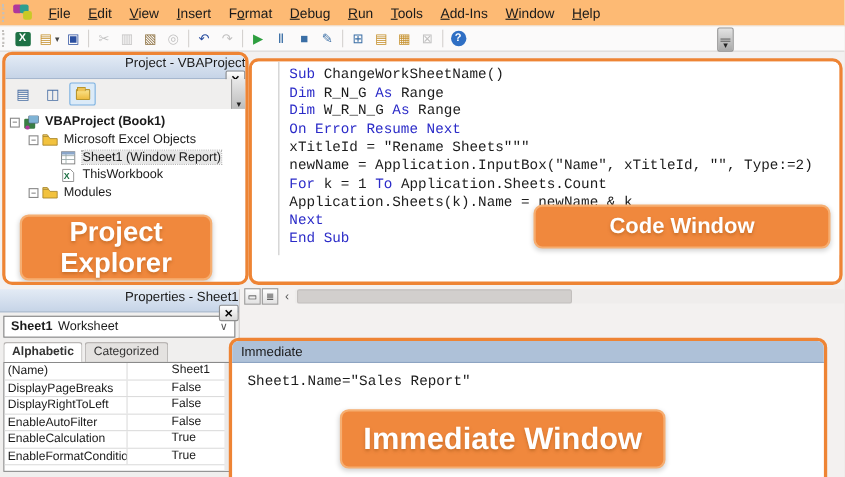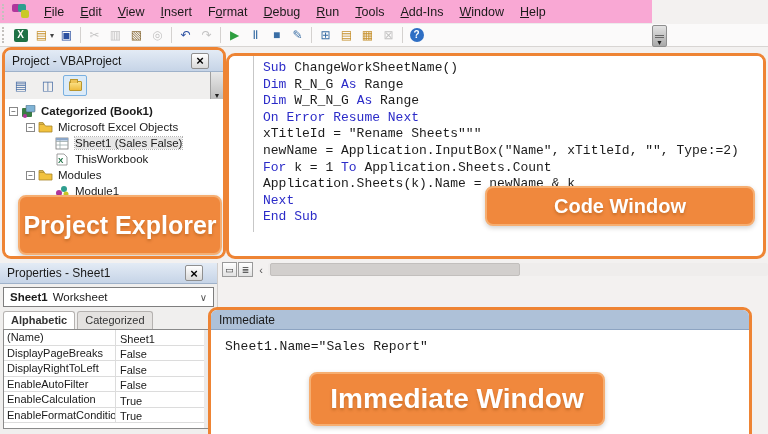--- a/index.html
+++ b/index.html
@@ -3,22 +3,22 @@
 <meta charset="utf-8">
 <style>
   * { margin:0; padding:0; box-sizing:border-box; }
   html,body { background:#e8e6e4; }
   .screen {
     position:relative; width:768px; height:434px; overflow:hidden;
     background:#f3f1f0; font-family:"Liberation Sans", sans-serif;
     color:#1a1a1a; -webkit-font-smoothing:antialiased;
   }
   
-  .menubar { position:absolute; left:0; top:0; width:652px; height:24px;
-    background:#f9a8d4; display:flex; align-items:center; border-bottom:1px solid #ececec; }
+  .menubar { position:absolute; left:0; top:0; width:768px; height:24px;
+    background:#fdba74; display:flex; align-items:center; border-bottom:1px solid #ececec; }
   .grip { width:5px; height:16px; border-left:2px dotted #c3c0bd; margin:0 3px 0 2px; }
   .app-icon { width:18px; height:16px; margin:0 6px 0 2px; position:relative; }
   .app-icon i { position:absolute; width:8px; height:8px; border-radius:2px; }
   .app-icon .a1 { left:0; top:4; background:#b0379c; }
   .app-icon .a2 { left:6; top:0px; left:6px; background:#2f9e8f; }
   .app-icon .a3 { left:9px; top:6px; background:#c9c926; }
   .menu-item { padding:3px 8px; font-size:12.5px; cursor:default; }
   .menu-item u { text-decoration:underline; }
   .toolbar { position:absolute; left:0; top:24px; width:768px; height:23px;
     background:#fbfafa; display:flex; align-items:center; border-bottom:1px solid #d8d5d3; }
@@ -34,21 +34,21 @@
     font-size:10px; font-weight:bold; display:flex; align-items:center; justify-content:center; }
   .code-vscroll-stub { position:absolute; left:652px; top:25px; width:15px; height:22px;
     background:linear-gradient(#e3e3e3,#a9a9a9); border:1px solid #8f8f8f; border-radius:2px;
     display:flex; flex-direction:column; align-items:center; justify-content:flex-end;
     font-size:7px; color:#222; }
   .code-vscroll-stub .lines { width:9px; border-top:1px solid #666; border-bottom:1px solid #666; height:3px; margin-bottom:1px; }
 
   
   .o-panel { position:absolute; border:3px solid var(--accent); border-radius:9px; overflow:hidden; background:#fff; }
   .titlebar { height:22px; background:linear-gradient(#e3ebf5,#c6d4e7); border-bottom:1px solid #9fb2ca;
-    display:flex; align-items:center; padding:0 14px 0 7px; font-size:12px; }
+    display:flex; align-items:flex-end; padding:0 0 0 7px; font-size:12px;flex-direction:column; }
   .titlebar .t-text { flex:1; }
   .x-btn { width:18px; height:16px; border:1px solid #8f8f8f; background:linear-gradient(#ffffff,#d9d9d9);
     display:flex; align-items:center; justify-content:center; font-size:13px; font-weight:bold;
     color:#000; border-radius:2px; cursor:default; line-height:1; }
 
   
   .proj-toolbar { height:27px; background:#f0efee; display:flex; align-items:center; padding:2px 4px; position:relative; }
   .pt-icon { width:24px; height:21px; border:1px solid transparent; display:flex; align-items:center;
     justify-content:center; font-size:13px; color:#4a6fa5; margin-right:3px; border-radius:2px; }
   .pt-icon.active { border:1px solid #7ab0e0; background:#dcebf8; }
@@ -102,21 +102,21 @@
   .obj-select { margin:3px 3px 0 3px; height:20px; border:1px solid #7e7e7e; background:#fff;
     display:flex; align-items:center; padding:0 6px; font-size:11.5px; }
   .obj-select .obj-name { font-weight:bold; margin-right:5px; }
   .obj-select .chev { margin-left:auto; color:#555; font-size:10px; }
   .props-tabs { display:flex; margin:4px 3px 0 3px; font-size:11px; }
   .ptab { padding:2px 7px 3px 7px; border:1px solid #b5b2b0; border-bottom:none;
     border-radius:3px 3px 0 0; background:#e4e2e0; color:#333; margin-right:2px; }
   .ptab.active { background:#fff; font-weight:bold; position:relative; z-index:2; }
   .props-table { margin:0 3px; background:#fff; border:1px solid #8a8a8a; border-top:1px solid #8a8a8a;
     font-size:11px; height:100px; overflow:hidden; position:relative; }
-  .prow { display:flex; height:15.5px; border-bottom:1px solid #dcdcdc; align-items:flex-end; }
+  .prow { display:flex; height:15.5px; border-bottom:1px solid #dcdcdc; align-items:flex-start;gap:36px; }
   .pcell-name { width:112px; padding:0 3px; border-right:1px solid #dcdcdc; overflow:hidden;
     white-space:nowrap; flex:0 0 auto; height:100%; display:flex; align-items:center; }
   .pcell-value { padding:0 4px; white-space:nowrap; overflow:hidden; }
   .props-vscroll { position:absolute; right:0; top:0; bottom:0; width:9px; background:#eceae9; }
 
   
   .imm-titlebar { height:20px; background:var(--imm-bar); border-bottom:1px solid #8da4c2;
     display:flex; align-items:center; padding:0 8px; font-size:12px; }
   .imm-content { padding:9px 0 0 14px; font-family:"Liberation Mono","DejaVu Sans Mono",monospace;
     font-size:13px; color:#1c1c1c; }
@@ -219,21 +219,21 @@
     <div class="tree" id="project-tree">
         <div class="tree-row" style="padding-left: 0px;">
           <span class="expander">−</span>
           <span class="tree-ico">
             <svg width="15" height="13">
               <rect x="1" y="3" width="10" height="9" rx="1" fill="#3a7d44"></rect>
               <rect x="5" y="0" width="9" height="7" rx="1" fill="#7fb3d5" stroke="#456" stroke-width="0.5"></rect>
               <circle cx="4" cy="11" r="2" fill="#b0379c"></circle>
             </svg>
           </span>
-          <span class="tree-label bold">Categorized (Book1)</span>
+          <span class="tree-label bold">VBAProject (Book1)</span>
         </div>
         <div class="tree-row" style="padding-left: 17px;">
           <span class="expander">−</span>
           <span class="tree-ico">
             <svg width="15" height="12">
               <path d="M1 3 h5 l1.5 2 h6.5 v6 h-13 z" fill="#f2c23e" stroke="#a8862a" stroke-width="0.8"></path>
               <path d="M1 3 v-1.5 h4 l1 1.5 z" fill="#f7d56b" stroke="#a8862a" stroke-width="0.8"></path>
             </svg>
           </span>
           <span class="tree-label">Microsoft Excel Objects</span>
@@ -242,21 +242,21 @@
           <span class="exp-spacer"></span>
           <span class="tree-ico">
             <svg width="14" height="13">
               <rect x="1" y="1" width="12" height="11" fill="#fff" stroke="#777" stroke-width="0.8"></rect>
               <line x1="1" y1="4.5" x2="13" y2="4.5" stroke="#9aa" stroke-width="0.8"></line>
               <line x1="1" y1="8" x2="13" y2="8" stroke="#9aa" stroke-width="0.8"></line>
               <line x1="5" y1="1" x2="5" y2="12" stroke="#9aa" stroke-width="0.8"></line>
               <rect x="1" y="1" width="12" height="2.5" fill="#8aa6c9"></rect>
             </svg>
           </span>
-          <span class="tree-label selected">Sheet1 (Sales False)</span>
+          <span class="tree-label selected">Sheet1 (Window Report)</span>
         </div>
         <div class="tree-row" style="padding-left: 34px;">
           <span class="exp-spacer"></span>
           <span class="tree-ico">
             <svg width="13" height="13">
               <path d="M2 1 h7 l3 3 v8 h-10 z" fill="#fff" stroke="#888" stroke-width="0.8"></path>
               <text x="3" y="10" font-size="8" font-weight="bold" fill="#1e7145">X</text>
             </svg>
           </span>
           <span class="tree-label">ThisWorkbook</span>
@@ -264,33 +264,22 @@
         <div class="tree-row" style="padding-left: 17px;">
           <span class="expander">−</span>
           <span class="tree-ico">
             <svg width="15" height="12">
               <path d="M1 3 h5 l1.5 2 h6.5 v6 h-13 z" fill="#f2c23e" stroke="#a8862a" stroke-width="0.8"></path>
               <path d="M1 3 v-1.5 h4 l1 1.5 z" fill="#f7d56b" stroke="#a8862a" stroke-width="0.8"></path>
             </svg>
           </span>
           <span class="tree-label">Modules</span>
         </div>
-        <div class="tree-row" style="padding-left: 34px;">
-          <span class="exp-spacer"></span>
-          <span class="tree-ico">
-            <svg width="15" height="12">
-              <circle cx="4" cy="8" r="3" fill="#b0379c"></circle>
-              <circle cx="9" cy="4" r="3" fill="#2f9e8f"></circle>
-              <circle cx="11" cy="9" r="2.5" fill="#c9c926"></circle>
-            </svg>
-          </span>
-          <span class="tree-label">Module1</span>
-        </div>
       </div>
-    <div class="tag-label" style="left:13px; bottom:1px; width:204px; height:60px; font-size:25px; padding:2px 0;margin-top:28px;">Project Explorer</div>
+    <div class="tag-label" style="left:13px; bottom:1px; width:175px; height:60px; font-size:25px; padding:2px 0;margin-top:28px;">Project Explorer</div>
   </div>
 
   <div class="o-panel" style="left:226px; top:53px; width:540px; height:206px;">
     <div class="code-area">
       <div class="code-margin"></div>
       <div class="code-lines" id="code-lines"><div><span class="kw">Sub </span><span>ChangeWorkSheetName()</span></div><div><span class="kw">Dim </span><span>R_N_G </span><span class="kw">As </span><span>Range</span></div><div><span class="kw">Dim </span><span>W_R_N_G </span><span class="kw">As </span><span>Range</span></div><div><span class="kw">On Error Resume Next</span></div><div><span>xTitleId = "Rename Sheets"""</span></div><div><span>newName = Application.InputBox("Name", xTitleId, "", Type:=2)</span></div><div><span class="kw">For </span><span>k = 1 </span><span class="kw">To </span><span>Application.Sheets.Count</span></div><div><span>Application.Sheets(k).Name = newName &amp; k</span></div><div><span class="kw">Next</span></div><div><span class="kw">End Sub</span></div></div>
       <div class="tag-label" style="right:8px; bottom:6px; width:270px; height:40px; font-size:20px;">Code Window</div>
     </div>
   </div>
 

